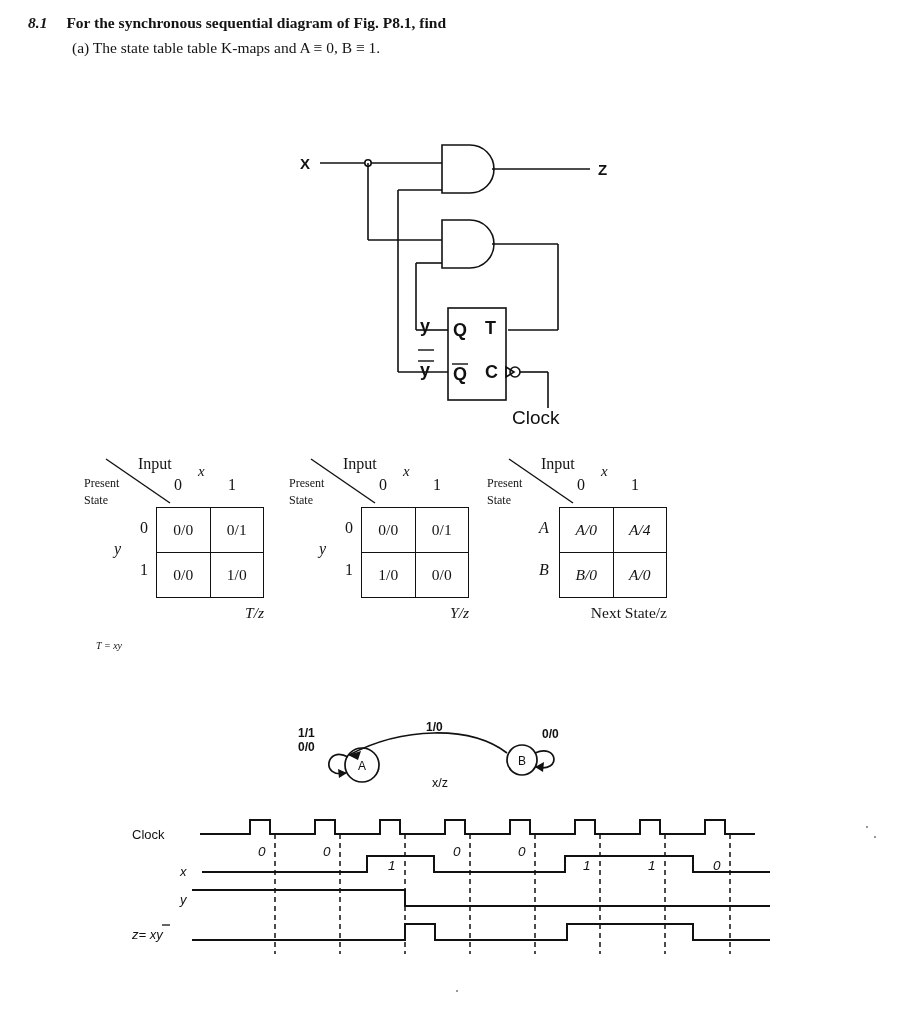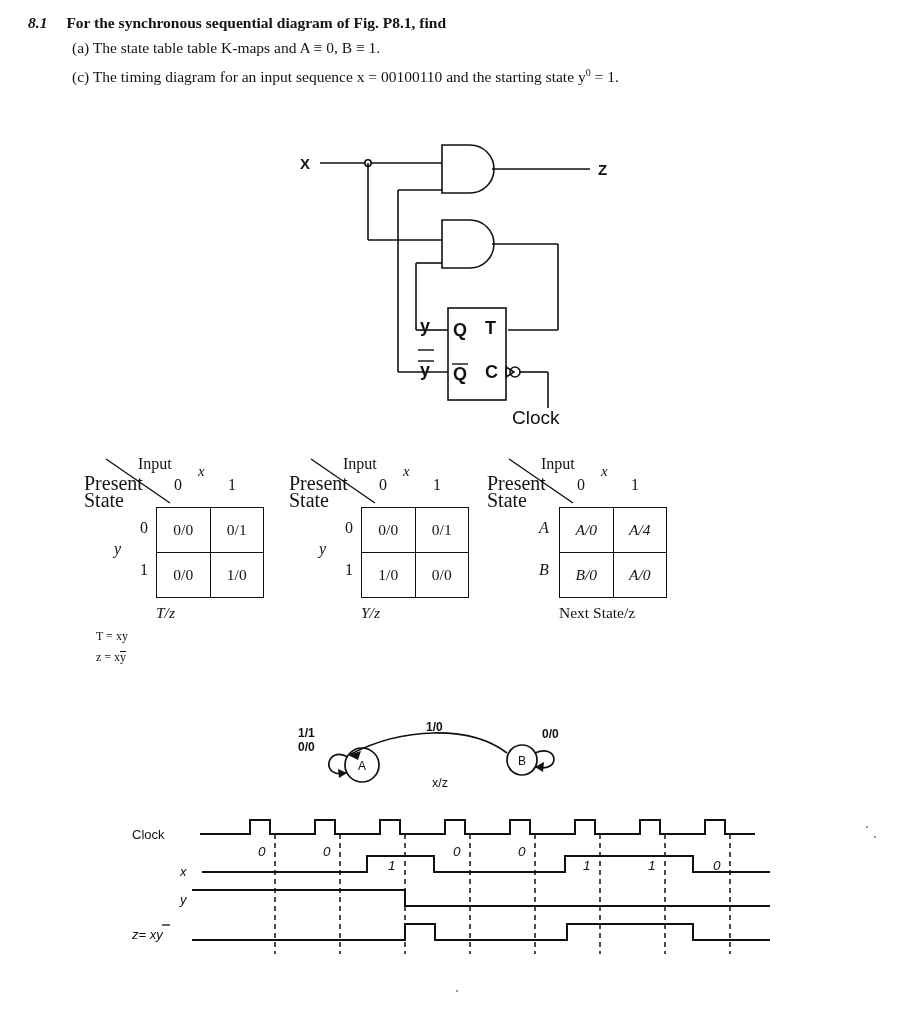--- a/index.html
+++ b/index.html
@@ -94,21 +94,21 @@
   }
   .kmap-xvar {
     position: absolute;
     left: 106px; top: 8px;
     font-size: 15px;
     font-style: italic;
   }
   .kmap-present {
     position: absolute;
     left: -8px; top: 20px;
-    font-size: 20px;
+    font-size: 12px;
     line-height: 17px;
   }
   .kmap-col0 {
     position: absolute;
     left: 82px; top: 21px;
     font-size: 16px;
   }
   .kmap-col1 {
     position: absolute;
     left: 136px; top: 21px;
@@ -144,30 +144,31 @@
   .kmap-yvar {
     position: absolute;
     left: -42px; top: 33px;
     font-size: 16px;
     font-style: italic;
   }
   .kmap-caption {
     margin-top: 6px;
     margin-left: 64px;
     width: 108px;
-    text-align: left;
+    text-align: right;
     font-size: 15.5px;
     font-style: italic;
     white-space: nowrap;
   }
   .kmap-caption.upright { font-style: normal; }
   .kmap-eqs {
-    margin-top: 4px;
+    margin-top: 13px;
     margin-left: 4px;
-    font-size: 12px;
+    font-size: 10px;
+    font-style: italic;
     line-height: 21px;
   }
   .ovl {
     border-top: 1.2px solid #141414;
     padding-top: 0px;
     display: inline-block;
     line-height: 0.95em;
   }
 
   
@@ -224,24 +225,20 @@
 </head>
 <body>
 
 <div id="problem-statement">
   <div class="prob-line prob-head">
     <span class="prob-num">8.1</span><span>For the synchronous sequential diagram of Fig. P8.1, find</span>
   </div>
   <div class="prob-line prob-item">
     <span>(a)</span>
     <span>The state table table K-maps and </span><span class="ital">A ≡ 0, B ≡ 1.</span>
-  </div>
-  <div class="prob-line prob-item">
-    <span>(c)</span>
-    <span>The timing diagram for an input sequence </span><span class="ital">x = 00100110</span><span> and the starting state <span class="ital">y</span><span class="sup">0</span> = 1.</span>
   </div>
 </div>
 
 <div id="circuit-diagram">
   <svg width="360" height="290" viewBox="0 0 360 290" xmlns="http://www.w3.org/2000/svg">
     <g fill="none" stroke="#111" stroke-width="1.6">
 
       <line x1="40" y1="23" x2="162" y2="23"></line>
 
       <circle cx="88" cy="23" r="3.2" fill="#fff" stroke="#111" stroke-width="1.6"></circle>
@@ -316,21 +313,20 @@
       <tr>
         <td>0/0</td>
         <td>1/0</td>
       </tr>
     </tbody>
       </table>
   </div>
   <div class="kmap-caption">T/z</div>
   <div class="kmap-eqs">
     <div>T = xy</div>
-    <div>z = x<span class="ovl">y</span></div>
   </div>
 </div>
 
 <div class="kmap" id="kmap-2">
   <div class="kmap-head">
     <svg class="kmap-diag" viewBox="0 0 68 48">
       <line x1="2" y1="2" x2="66" y2="46" stroke="#111" stroke-width="1.4"></line>
     </svg>
     <span class="kmap-input">Input</span>
     <span class="kmap-xvar">x</span>

